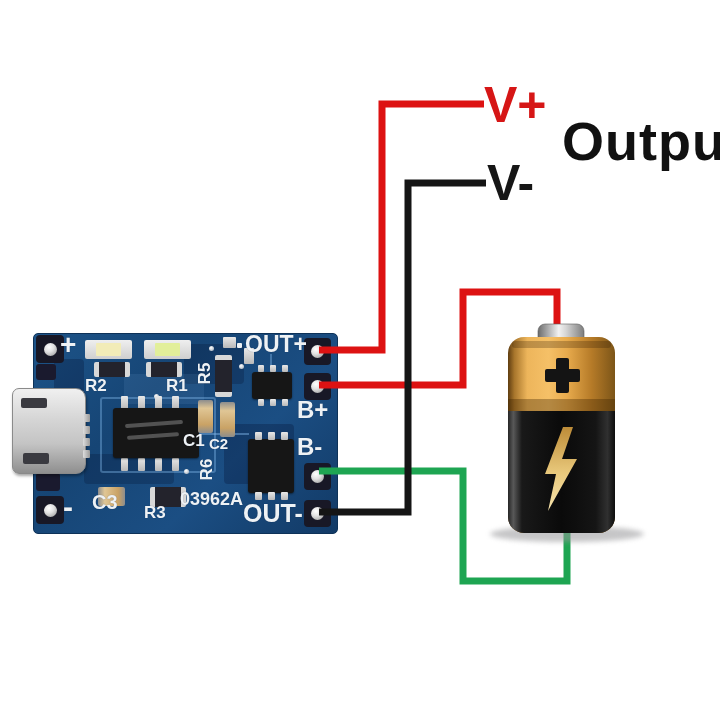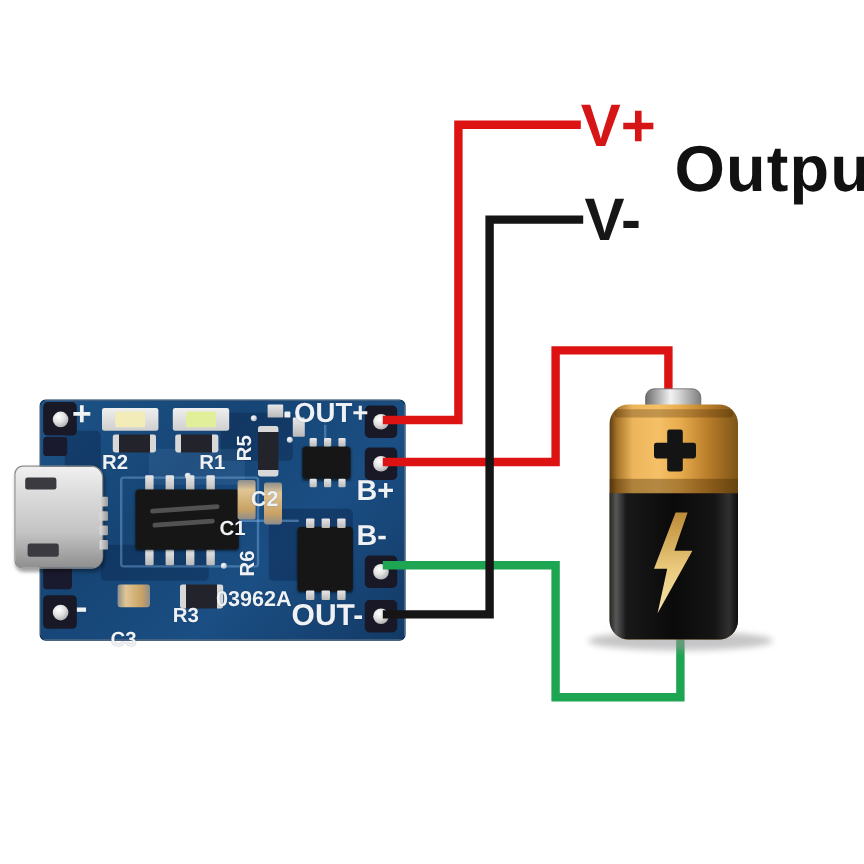--- a/index.html
+++ b/index.html
@@ -148,22 +148,22 @@
     <div class="upin" style="top:61px;"></div>
   </div>
 
   <div class="silk" style="left:60px;top:331px;font-size:28px;">+</div>
   <div class="silk" style="left:63px;top:492px;font-size:30px;">-</div>
   <div class="silk" style="left:85px;top:377px;font-size:17px;">R2</div>
   <div class="silk" style="left:166px;top:377px;font-size:17px;">R1</div>
   <div class="silk rot" style="left:184px;top:365px;width:40px;font-size:17px;">R5</div>
   <div class="silk rot" style="left:186px;top:461px;width:40px;font-size:17px;">R6</div>
   <div class="silk" style="left:183px;top:432px;font-size:17px;">C1</div>
-  <div class="silk" style="left:209px;top:407px;font-size:18px;">C2</div>
-  <div class="silk" style="left:92px;top:524px;font-size:17px;">C3</div>
+  <div class="silk" style="left:209px;top:436px;font-size:15px;">C2</div>
+  <div class="silk" style="left:92px;top:492px;font-size:20px;">C3</div>
   <div class="silk" style="left:144px;top:504px;font-size:17px;">R3</div>
   <div class="silk" style="left:180px;top:490px;font-size:18px;">03962A</div>
   <div class="silk" style="left:237px;top:343px;width:5px;height:5px;background:#eef2f5;border-radius:1px;"></div>
   <div class="silk" style="left:245px;top:333px;font-size:23px;">OUT+</div>
   <div class="silk" style="left:297px;top:398px;font-size:24px;">B+</div>
   <div class="silk" style="left:297px;top:435px;font-size:24px;">B-</div>
   <div class="silk" style="left:243px;top:501px;font-size:25px;">OUT-</div>
 
   <svg class="art" width="720" height="720" viewBox="0 0 720 720">
     <defs>

